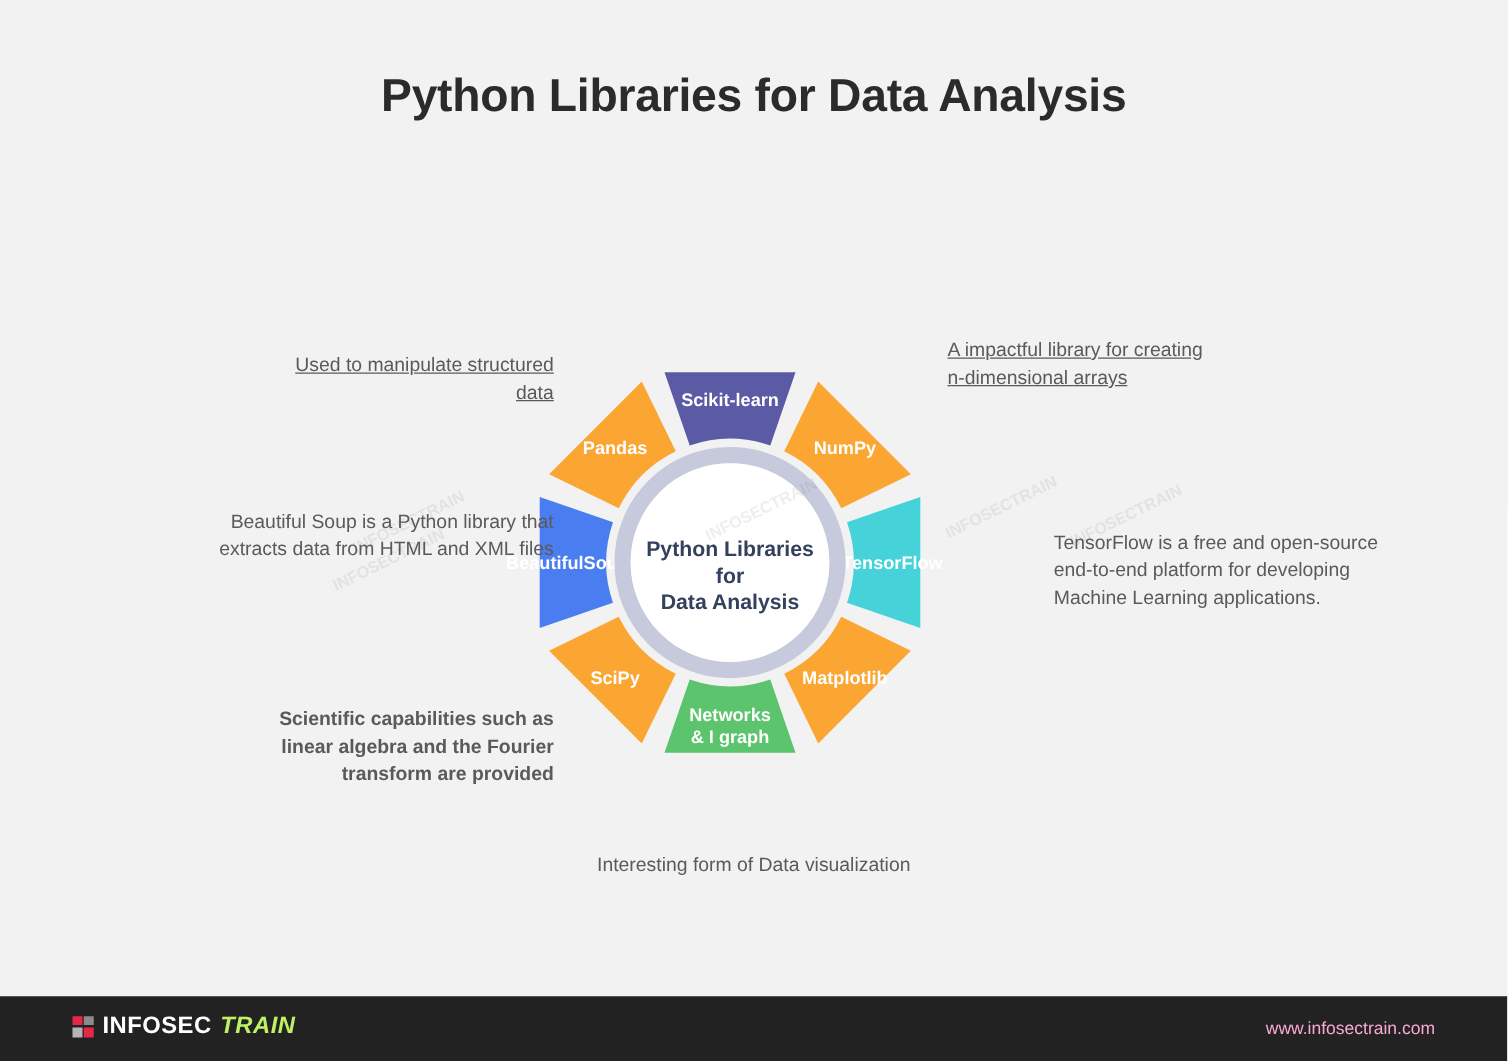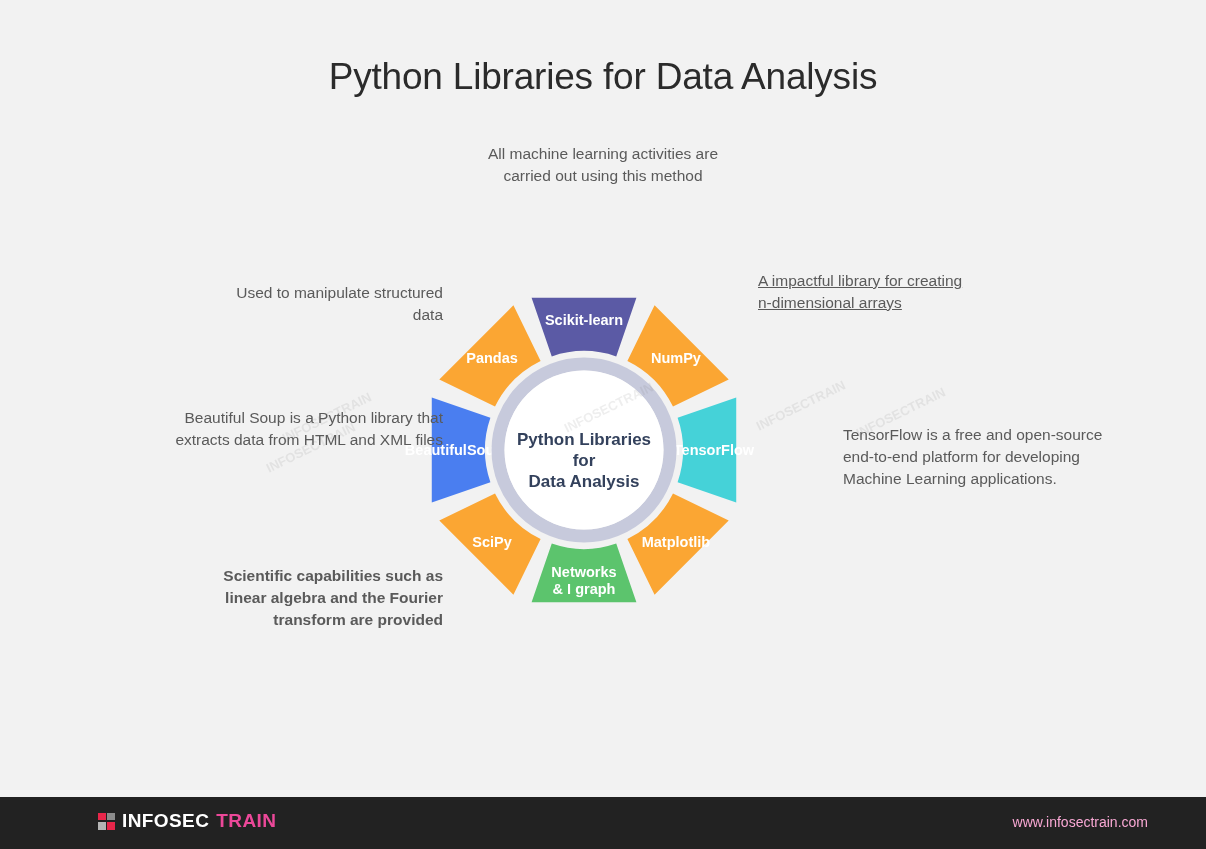--- a/index.html
+++ b/index.html
@@ -19,21 +19,21 @@
   }
 
   
   #page-title {
     position: absolute;
     left: 0;
     top: 56px;
     width: 1206px;
     text-align: center;
     font-size: 37px;
-    font-weight: normal;
+    font-weight: bold;
     letter-spacing: -0.2px;
     color: #2b2b2b;
   }
 
   
   #wheel {
     position: absolute;
     left: 334px;
     top: 200px;
     width: 500px;
@@ -64,21 +64,21 @@
   .note.left  { text-align: left; }
   .note.center{ text-align: center; }
 
   #note-sklearn     { left: 473px; top: 143px; width: 260px; }
   #note-numpy       { left: 758px; top: 270px; width: 215px; text-decoration: underline; }
   #note-tensorflow  { left: 843px; top: 424px; width: 280px; }
   #note-matplotlib  { left: 758px; top: 565px; width: 215px; }
   #note-networks    { left: 473px; top: 682px; width: 260px; }
   #note-scipy       { left: 193px; top: 565px; width: 250px; font-weight: bold; }
   #note-beautiful   { left: 163px; top: 407px; width: 280px; }
-  #note-pandas      { left: 220px; top: 282px; width: 223px; }
+  #note-pandas      { left: 220px; top: 282px; width: 223px; text-decoration: underline; }
 
   
   .watermark {
     position: absolute;
     font-size: 13px;
     font-weight: bold;
     color: rgba(120,120,120,0.13);
     transform: rotate(-26deg);
     white-space: nowrap;
     pointer-events: none;
@@ -94,42 +94,41 @@
     height: 52px;
     background: #222222;
   }
   #logo {
     position: absolute;
     left: 58px;
     top: 13px;
     display: flex;
     align-items: center;
     gap: 7px;
-    margin-left: 40px;
   }
   #logo-mark {
     width: 17px;
     height: 17px;
     display: grid;
     grid-template-columns: 1fr 1fr;
     grid-template-rows: 1fr 1fr;
     gap: 1.5px;
   }
   #logo-mark i { display: block; }
   #logo-mark i:nth-child(1) { background: #e8264a; }
   #logo-mark i:nth-child(2) { background: #8c8c8c; }
   #logo-mark i:nth-child(3) { background: #b5b5b5; }
   #logo-mark i:nth-child(4) { background: #e8264a; }
   .logo-word {
     font-size: 19px;
     font-weight: bold;
     letter-spacing: 0.4px;
   }
   #logo-infosec { color: #ffffff; }
-  #logo-train   { color: #ec4899; }
+  #logo-train   { color: #bef264; font-style: italic; }
   #footer-url {
     position: absolute;
     right: 58px;
     top: 17px;
     font-size: 14px;
     color: #f9a8d4;
   }
 </style>
 </head>
 <body>
@@ -191,23 +190,23 @@
       <text class="hub-text" x="250" y="287" text-anchor="middle">Data Analysis</text>
     </svg>
   </div>
 
   <div class="watermark" style="left:560px; top:400px;">INFOSECTRAIN</div>
   <div class="watermark" style="left:262px; top:440px;">INFOSECTRAIN</div>
   <div class="watermark" style="left:752px; top:398px;">INFOSECTRAIN</div>
   <div class="watermark" style="left:852px; top:405px;">INFOSECTRAIN</div>
   <div class="watermark" style="left:278px; top:410px;">INFOSECTRAIN</div>
 
-  <div class="note center" id="note-sklearn">All machine learning activities are carried out using this method</div>
   <div class="note left" id="note-numpy">A impactful library for creating n-dimensional arrays</div>
   <div class="note left" id="note-tensorflow">TensorFlow is a free and open-source end-to-end platform for developing Machine Learning applications.</div>
+  <div class="note center" id="note-networks">Interesting form of Data visualization</div>
   <div class="note right" id="note-scipy">Scientific capabilities such as linear algebra and the Fourier transform are provided</div>
   <div class="note right" id="note-beautiful">Beautiful Soup is a Python library that extracts data from HTML and XML files</div>
   <div class="note right" id="note-pandas">Used to manipulate structured data</div>
 
   <div id="footer">
     <div id="logo">
       <span id="logo-mark">
         <i></i>
           <i></i>
           <i></i>

